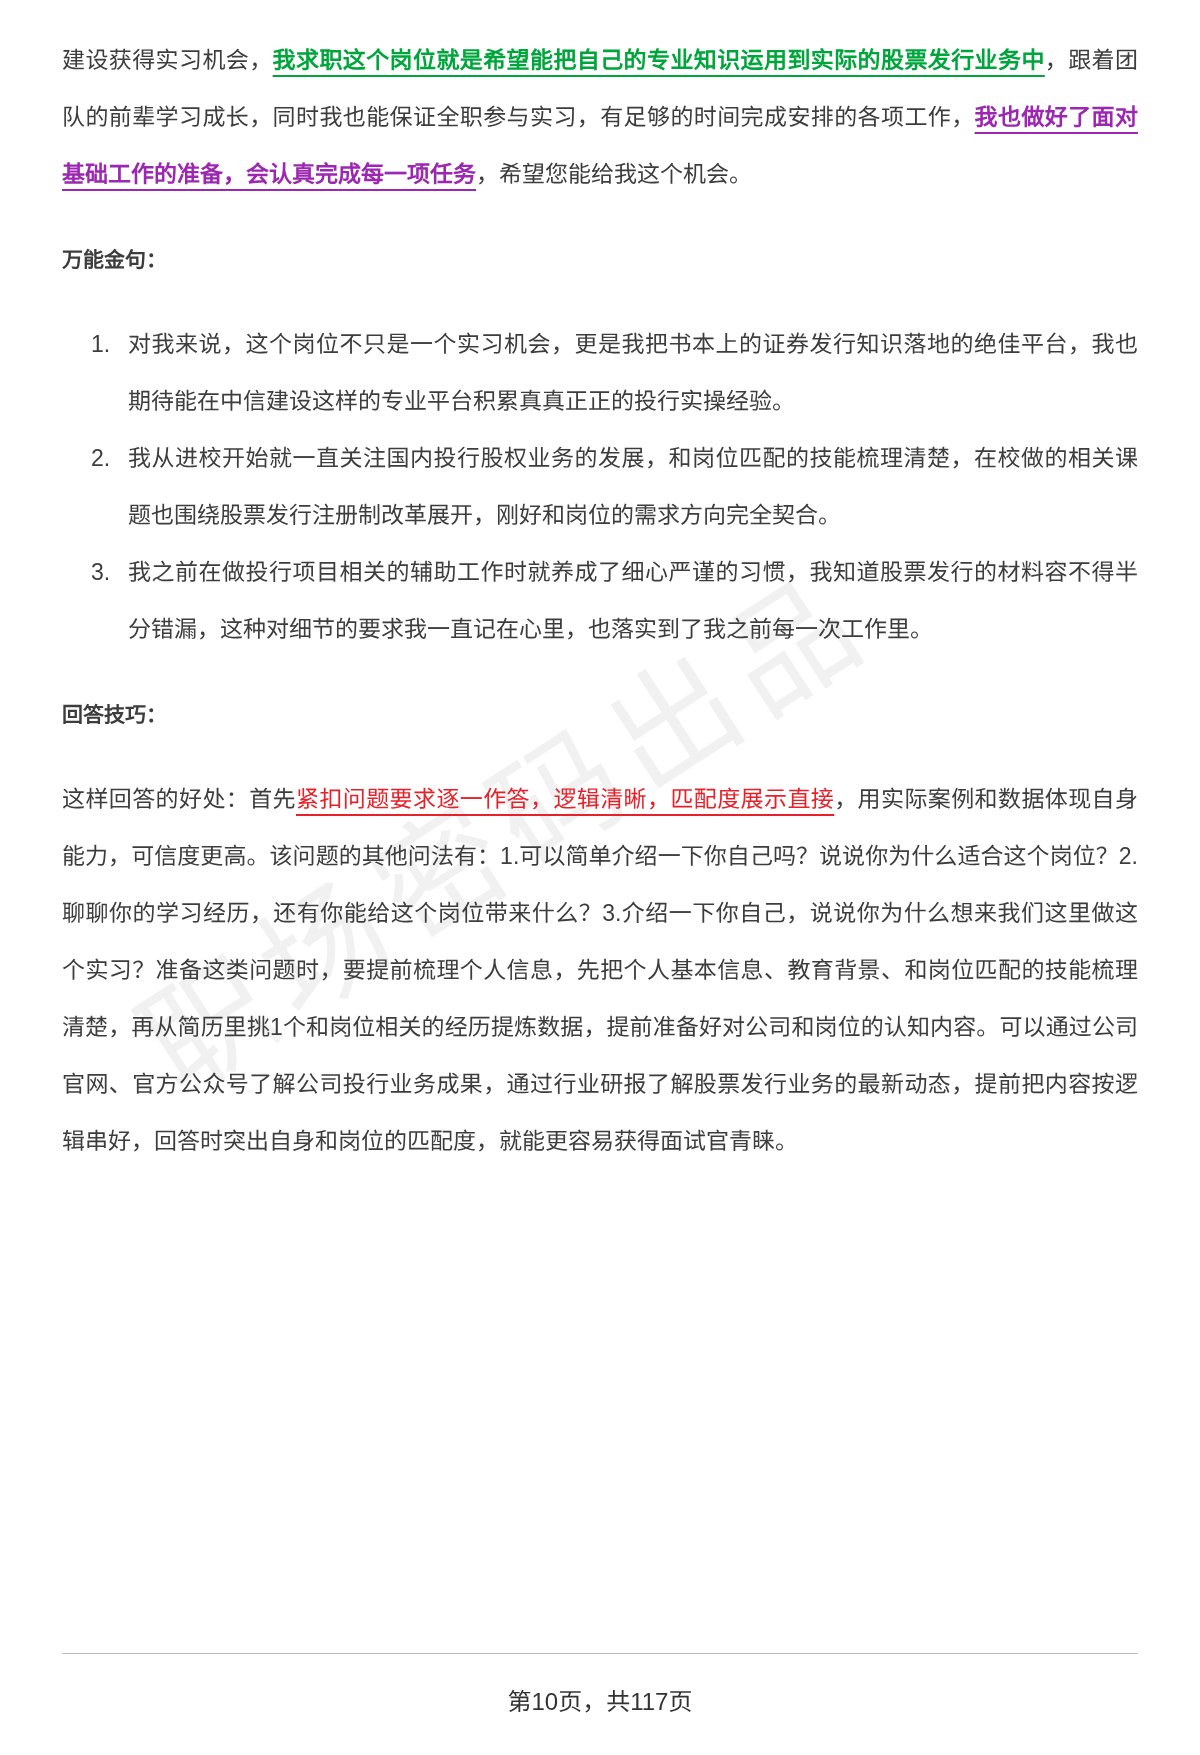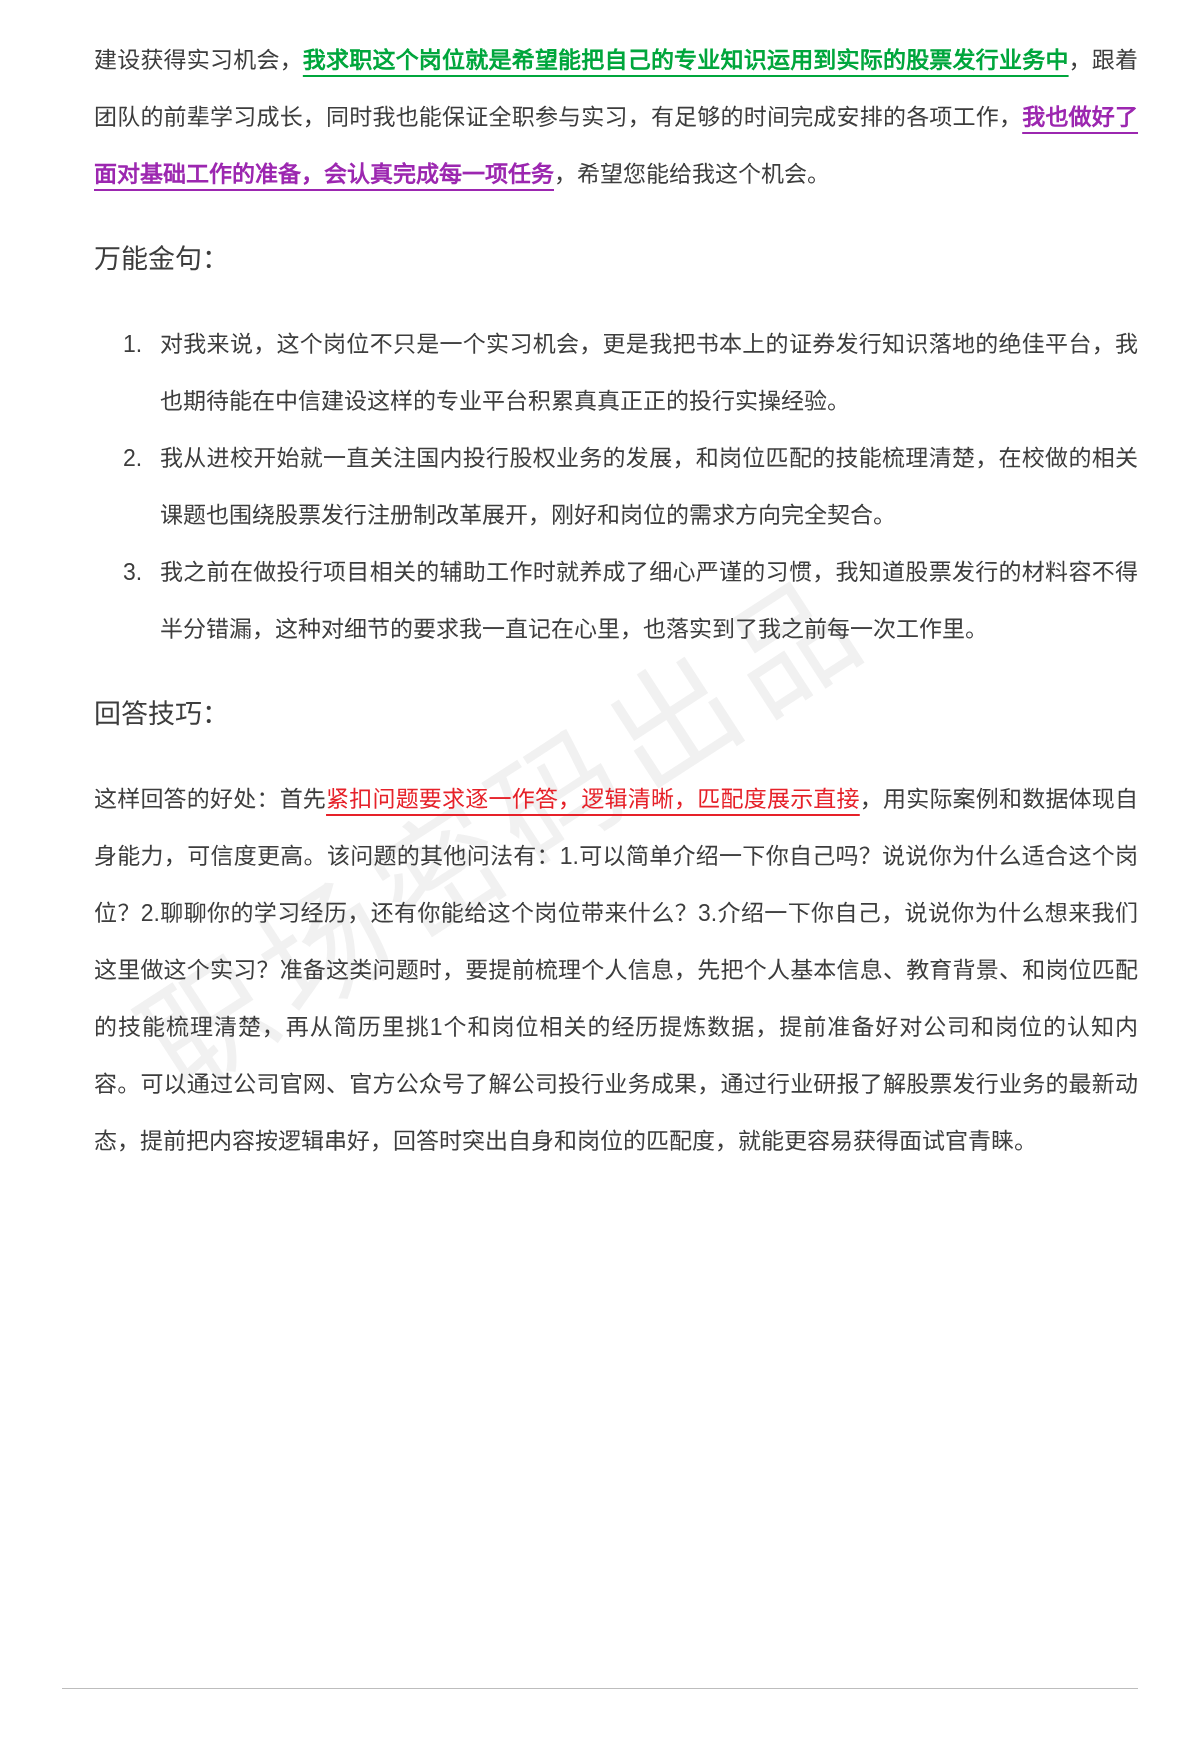--- a/index.html
+++ b/index.html
@@ -24,33 +24,33 @@
     letter-spacing:14px;
     color:rgba(120,120,120,0.10);
     white-space:nowrap;
     z-index:0;
     pointer-events:none;
     user-select:none;
   }
   .content{
     position:relative;
     z-index:1;
-    padding:32px 62px 0 94px;
+    padding:32px 62px 0 62px;
     font-size:23px;
     line-height:57px;
   }
   .content > *{margin:0;}
   .content > * + *{margin-top:28px;}
   p.para{
     text-align:justify;
     word-break:break-all;
   }
   h2.sub{
-    font-size:27px;
-    font-weight:normal;
+    font-size:21px;
+    font-weight:bold;
     color:#3d3d3d;
   }
   ol.golden{
     list-style:none;
     counter-reset:item;
     padding:0 0 0 51px;
     margin-top:28px;
   }
   ol.golden li{
     counter-increment:item;
@@ -126,15 +126,16 @@
       </ol>
 
     <h2 class="sub">回答技巧：</h2>
 
     <p class="para"><span class="seg plain">这样回答的好处：首先</span><span class="seg red">紧扣问题要求逐一作答，逻辑清晰，匹配度展示直接</span><span class="seg plain">，用实际案例和数据体现自身能力，可信度更高。该问题的其他问法有：1.可以简单介绍一下你自己吗？说说你为什么适合这个岗位？2.聊聊你的学习经历，还有你能给这个岗位带来什么？3.介绍一下你自己，说说你为什么想来我们这里做这个实习？准备这类问题时，要提前梳理个人信息，先把个人基本信息、教育背景、和岗位匹配的技能梳理清楚，再从简历里挑1个和岗位相关的经历提炼数据，提前准备好对公司和岗位的认知内容。可以通过公司官网、官方公众号了解公司投行业务成果，通过行业研报了解股票发行业务的最新动态，提前把内容按逻辑串好，回答时突出自身和岗位的匹配度，就能更容易获得面试官青睐。</span></p>
 
   </div>
 
   <div class="footer">
     <hr class="footer-divider">
+    <div class="footer-pagenum">第10页，共117页</div>
   </div>
 
 </div>
 
 </body></html>

